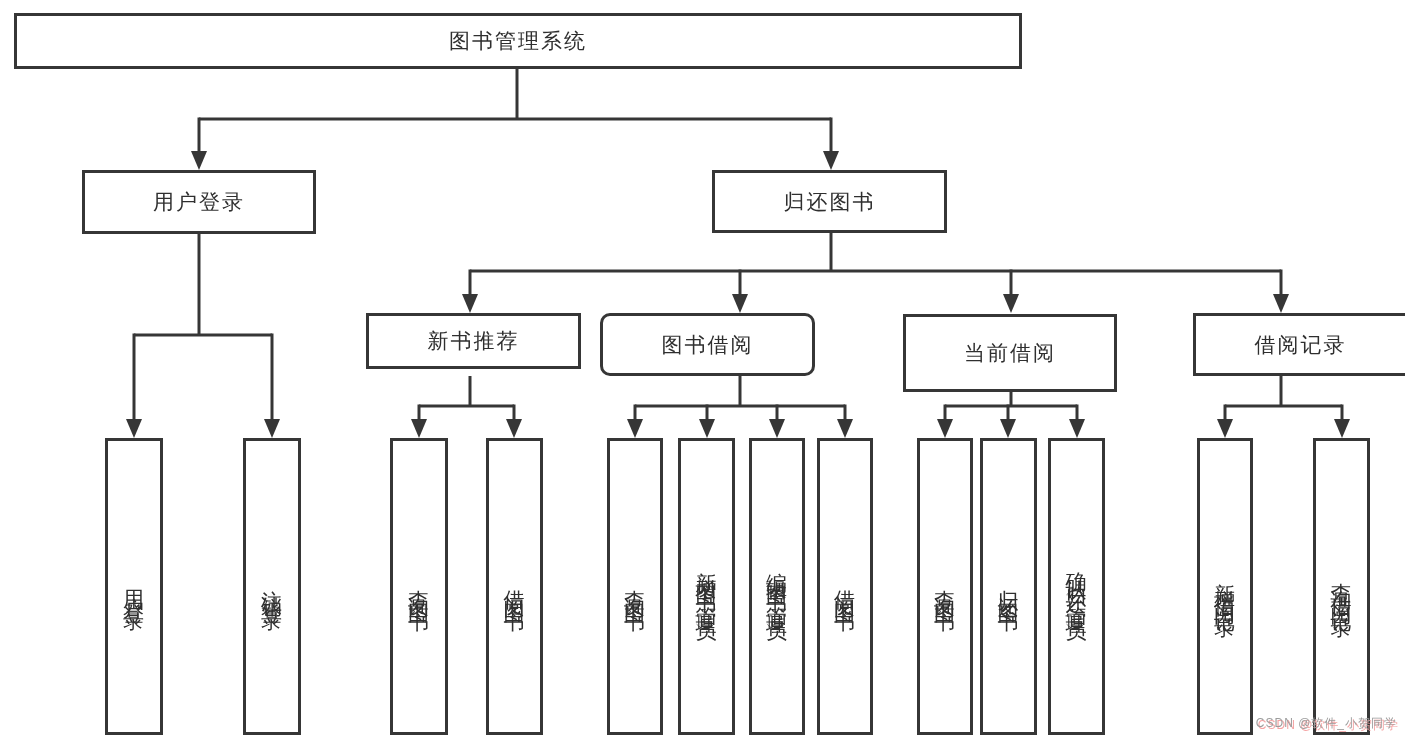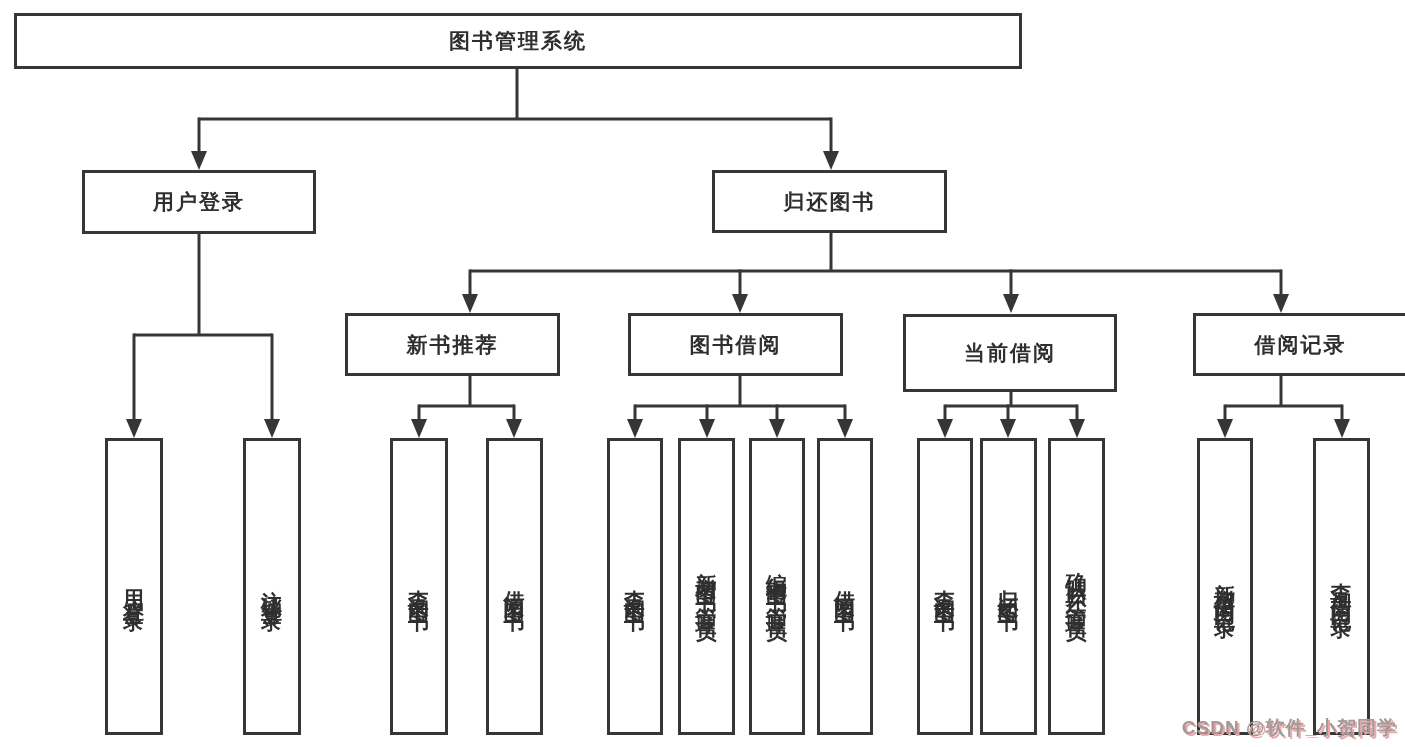--- a/index.html
+++ b/index.html
@@ -9,21 +9,20 @@
     --wm:#9c9c9c;
     --wm-accent:#f5a3a3;
   }
   html,body{margin:0;padding:0;background:#ffffff;}
   body{font-family:"Liberation Sans","DejaVu Sans",sans-serif;}
   .stage{
     position:relative;
     width:1405px;height:747px;
     background:var(--box-bg);
     overflow:hidden;
-    font-weight:bold;
   }
   .connectors{
     position:absolute;left:0;top:0;width:1405px;height:747px;
     pointer-events:none;
   }
   .node{
     position:absolute;
     box-sizing:border-box;
     background:var(--box-bg);
     border:3px solid var(--line);
@@ -41,21 +40,21 @@
     writing-mode:vertical-rl;
     text-orientation:mixed;
     font-size:21px;
     letter-spacing:7px;
     line-height:1;
   }
   .watermark{
     position:absolute;
     right:8px;
     top:715px;
-    font-size:19px;
+    font-size:12px;
     color:var(--wm);
     letter-spacing:1px;
     text-shadow:2px 2px 0 var(--wm-accent);
     white-space:nowrap;
   }
 </style>
 </head>
 <body>
 
 <div class="stage">
@@ -113,22 +112,22 @@
       <polygon points="1225,438 1217,419 1233,419" fill="#363636"></polygon>
       <line x1="1342" y1="404.5" x2="1342" y2="425" stroke="#363636" stroke-width="3"></line>
       <polygon points="1342,438 1334,419 1350,419" fill="#363636"></polygon>
     </svg>
 
   <div class="node" style="left:14px;top:13px;width:1008px;height:56px;">图书管理系统</div>
 
   <div class="node" style="left:82px;top:170px;width:234px;height:64px;">用户登录</div>
   <div class="node" style="left:712px;top:170px;width:235px;height:63px;">归还图书</div>
 
-  <div class="node" style="left:345px;top:313px;width:215px;height:63px;">新书推荐</div>
-  <div class="node" style="left:628px;top:313px;width:215px;height:63px;">图书借阅</div>
+  <div class="node" style="left:366px;top:313px;width:215px;height:56px;">新书推荐</div>
+  <div class="node" style="left:600px;top:313px;width:215px;height:63px;border-radius:10px;">图书借阅</div>
   <div class="node" style="left:903px;top:314px;width:214px;height:78px;">当前借阅</div>
   <div class="node" style="left:1173px;top:313px;width:215px;height:63px;margin-left:20px;">借阅记录</div>
 
   <div class="node leaf" style="left:105px;top:438px;width:58px;height:297px;">
     <span class="vtext">用户登录</span>
   </div>
   <div class="node leaf" style="left:243px;top:438px;width:58px;height:297px;">
     <span class="vtext">注销登录</span>
   </div>
 

